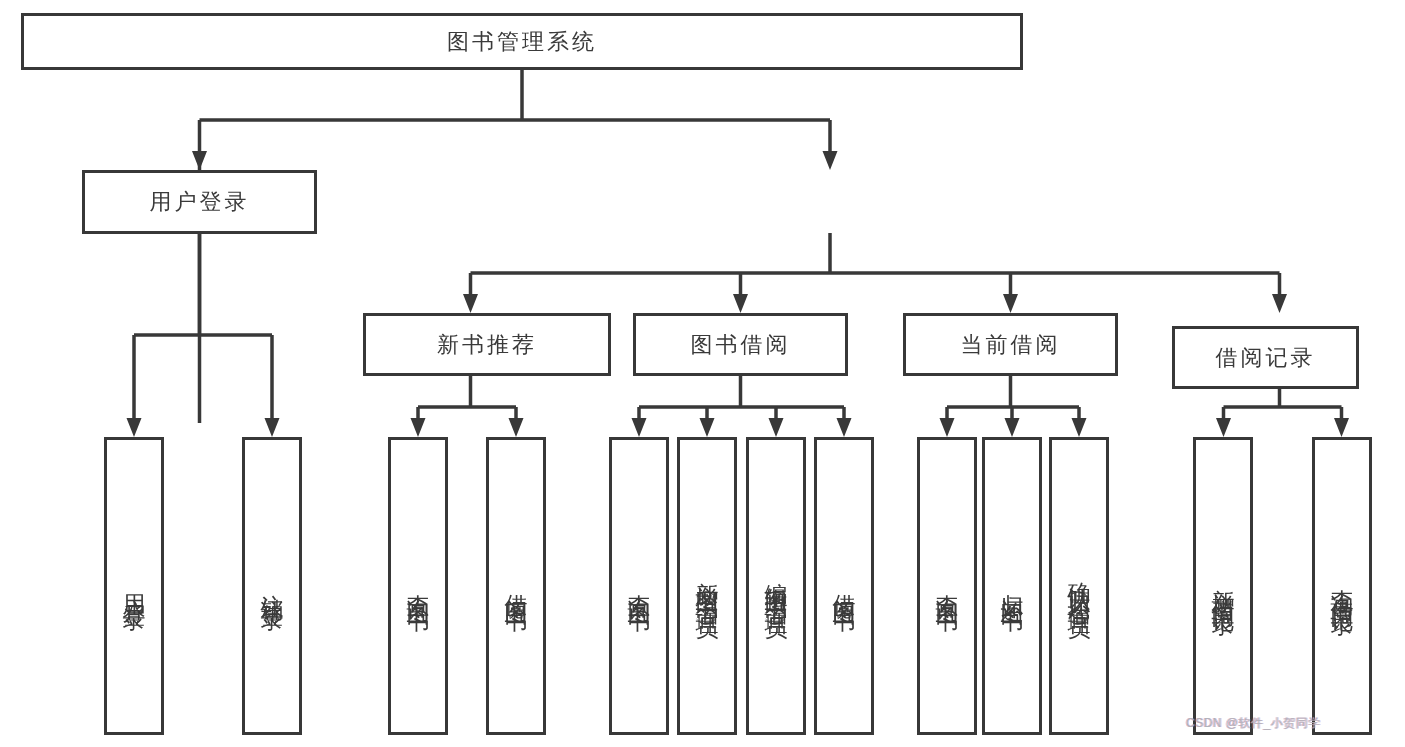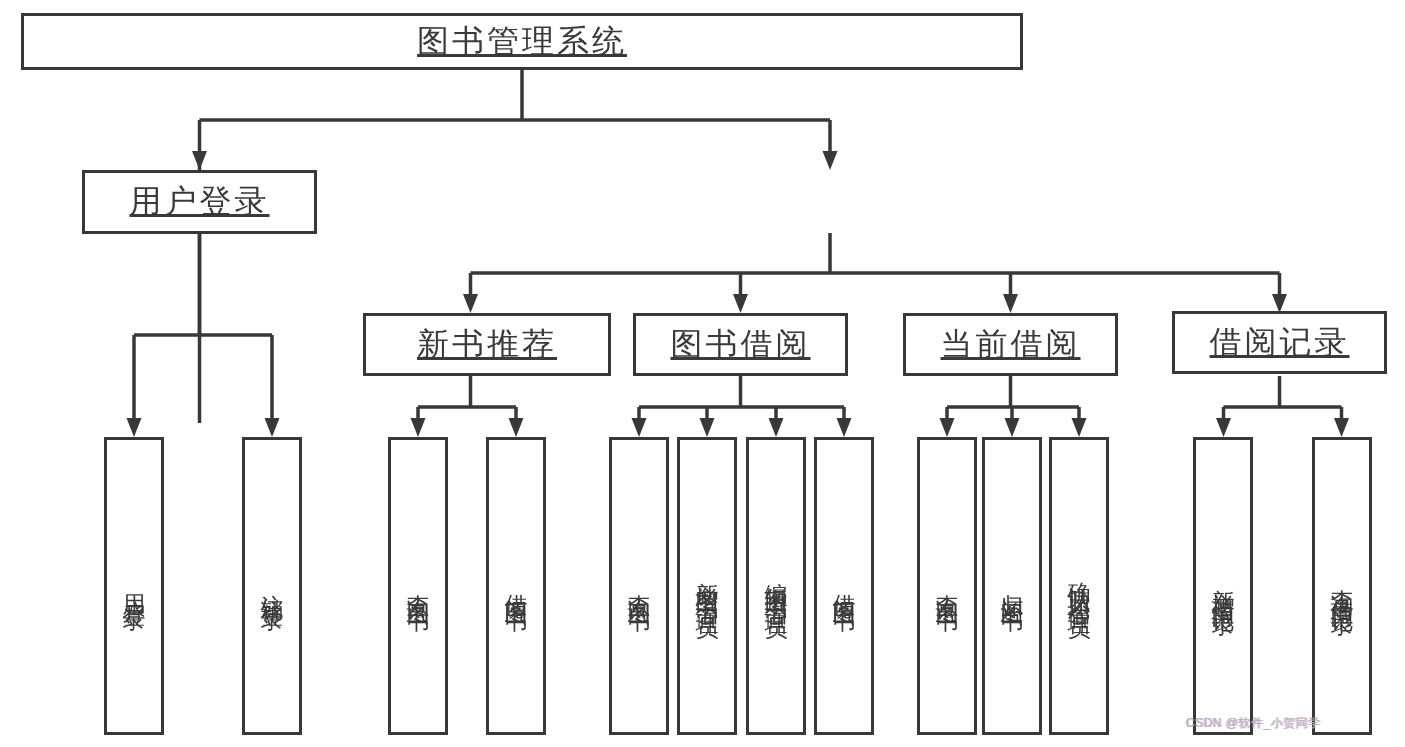--- a/index.html
+++ b/index.html
@@ -22,25 +22,24 @@
     box-sizing:border-box;
     background:var(--boxbg);
     border:3px solid var(--line);
     display:flex;
     align-items:center;
     justify-content:center;
     color:var(--text);
   }
   .hlabel{
     display:block;
-    font-size:32px;
+    font-size:22px;
     letter-spacing:3px;
     white-space:nowrap;
     color:var(--text);
-    text-decoration:underline;
   }
   .vlabel{
     display:inline-block;
     writing-mode:vertical-rl;
     text-orientation:mixed;
     font-size:23px;
     letter-spacing:5px;
     line-height:1;
     color:var(--text);
   }
@@ -107,21 +106,21 @@
 
   <div class="node" style="left:363px;top:313px;width:248px;height:63px;">
     <span class="hlabel">新书推荐</span>
   </div>
   <div class="node" style="left:633px;top:313px;width:215px;height:63px;">
     <span class="hlabel">图书借阅</span>
   </div>
   <div class="node" style="left:903px;top:313px;width:215px;height:63px;">
     <span class="hlabel">当前借阅</span>
   </div>
-  <div class="node" style="left:1172px;top:311px;width:215px;height:63px;">
+  <div class="node" style="left:1172px;top:326px;width:187px;height:63px;">
     <span class="hlabel">借阅记录</span>
   </div>
 
   <div class="node" style="left:104px;top:437px;width:60px;height:298px;">
     <span class="vlabel">用户登录</span>
   </div>
   <div class="node" style="left:242px;top:437px;width:60px;height:298px;">
     <span class="vlabel">注销登录</span>
   </div>
 

